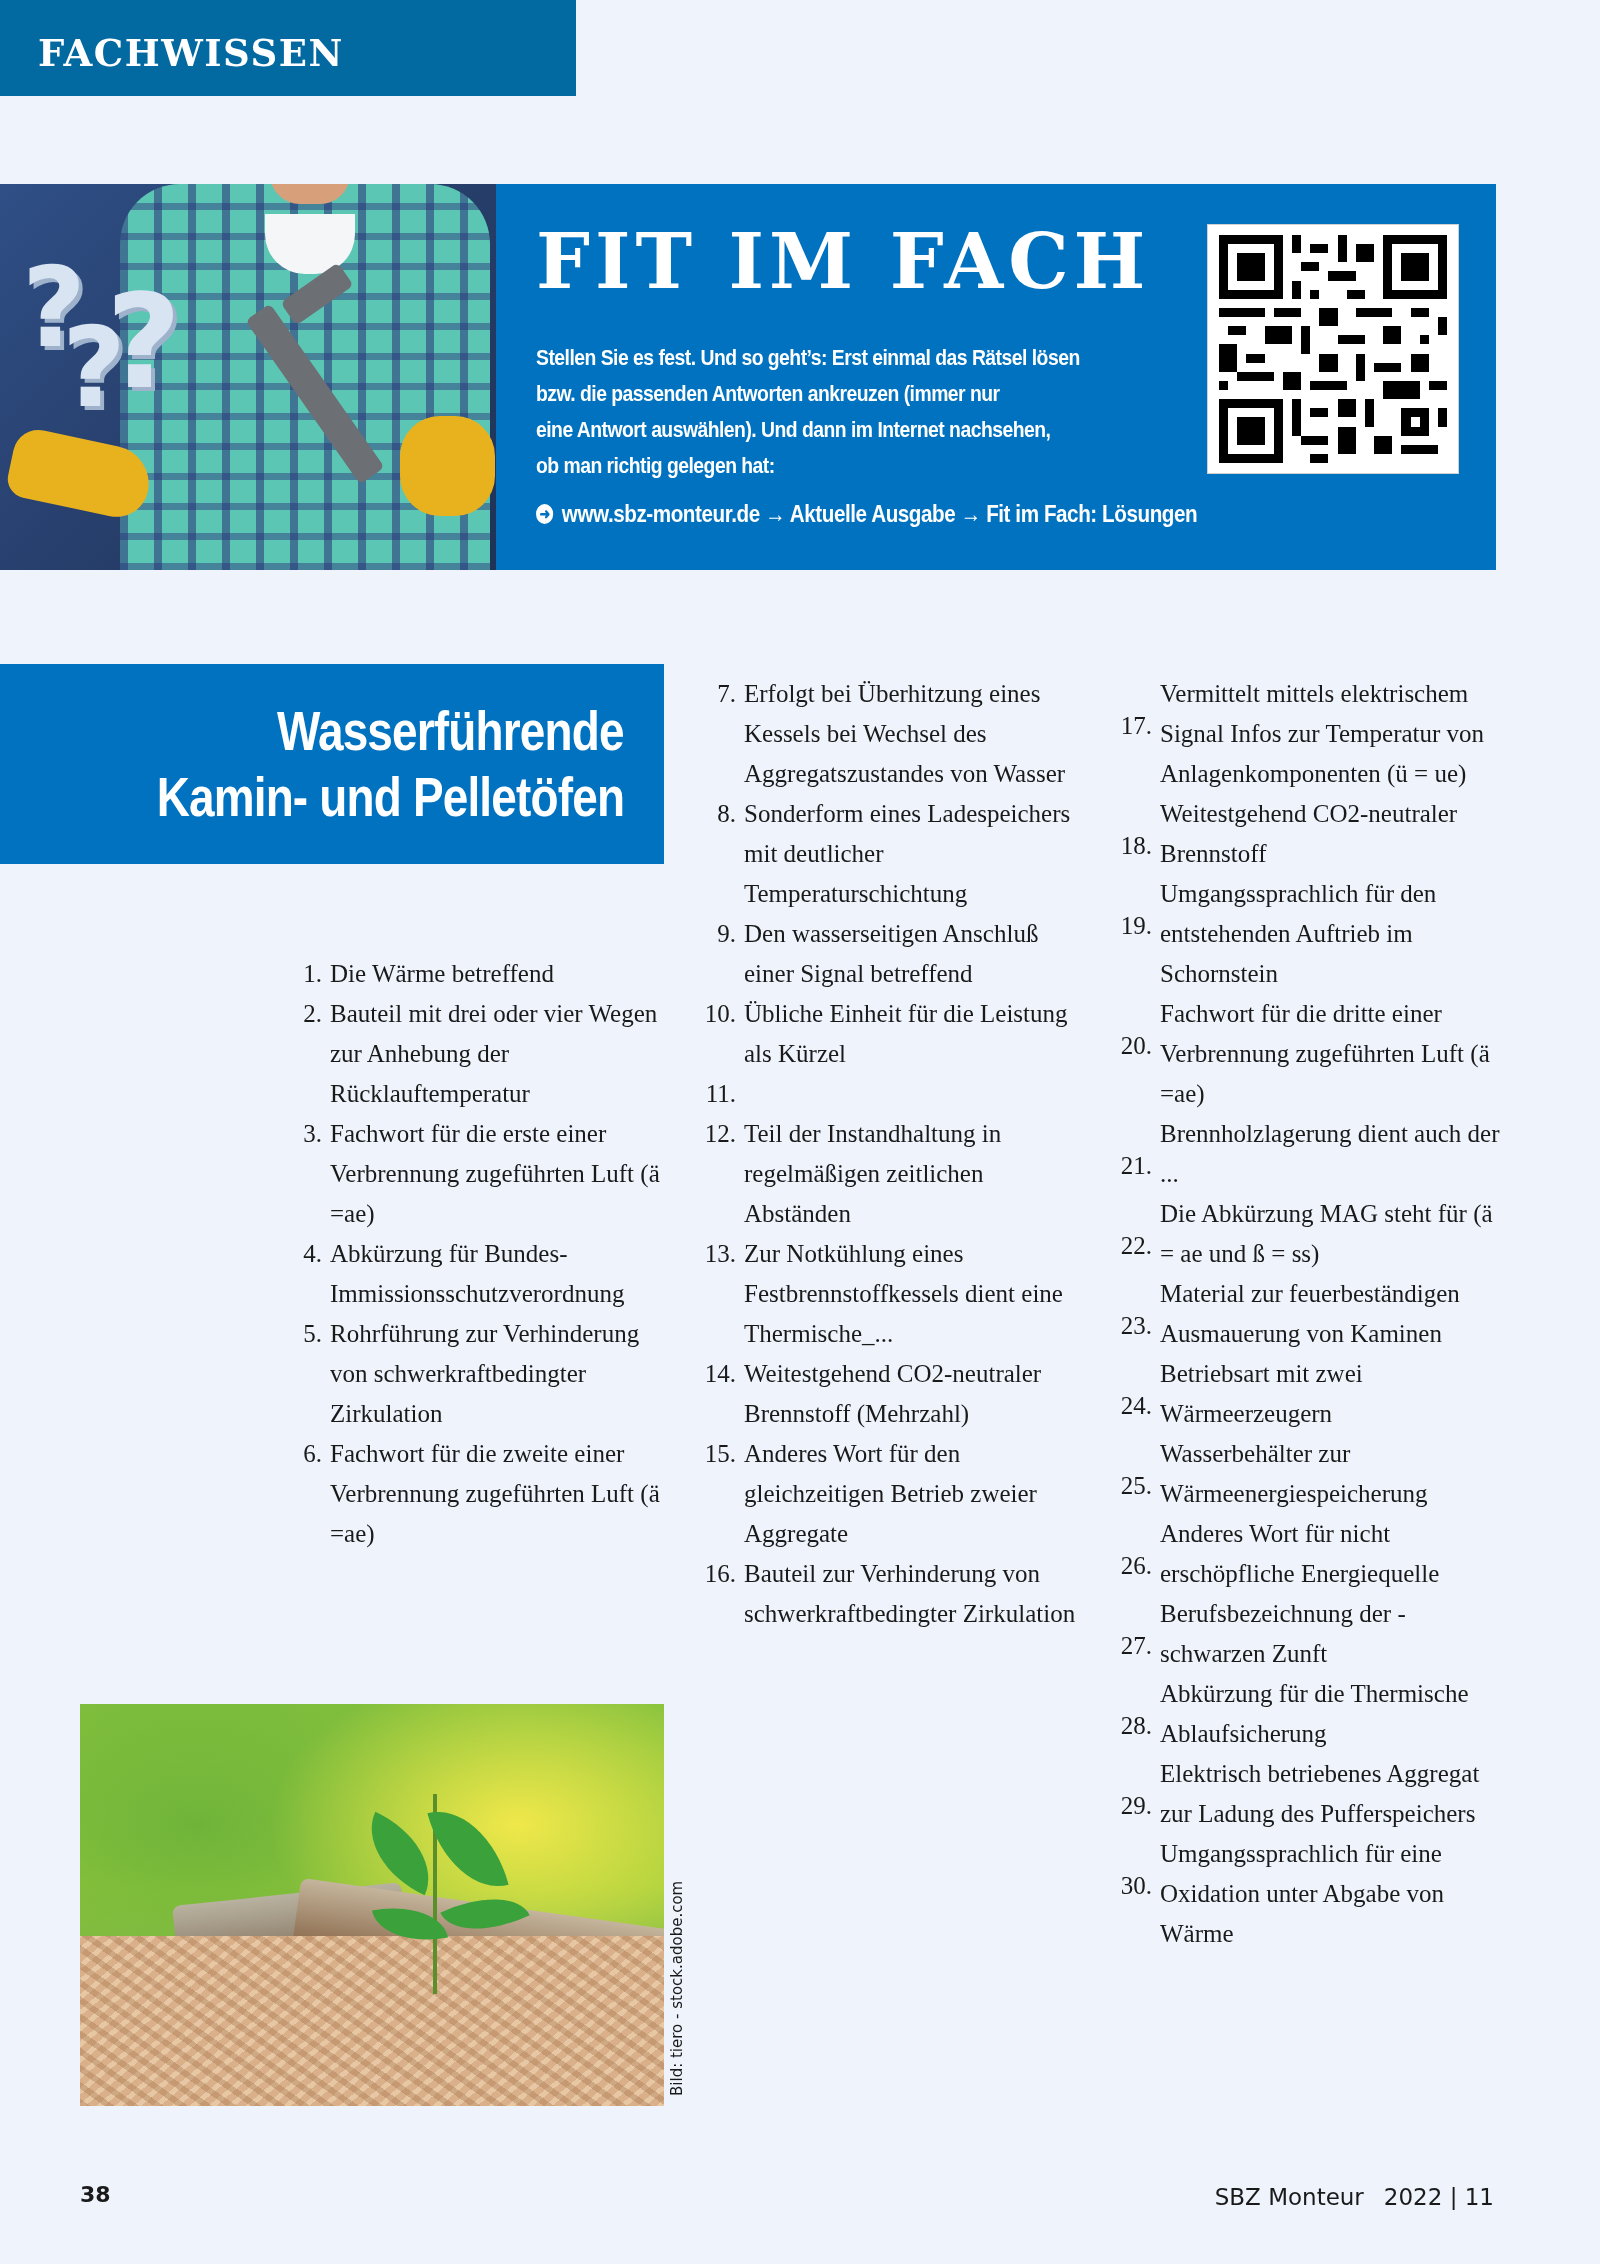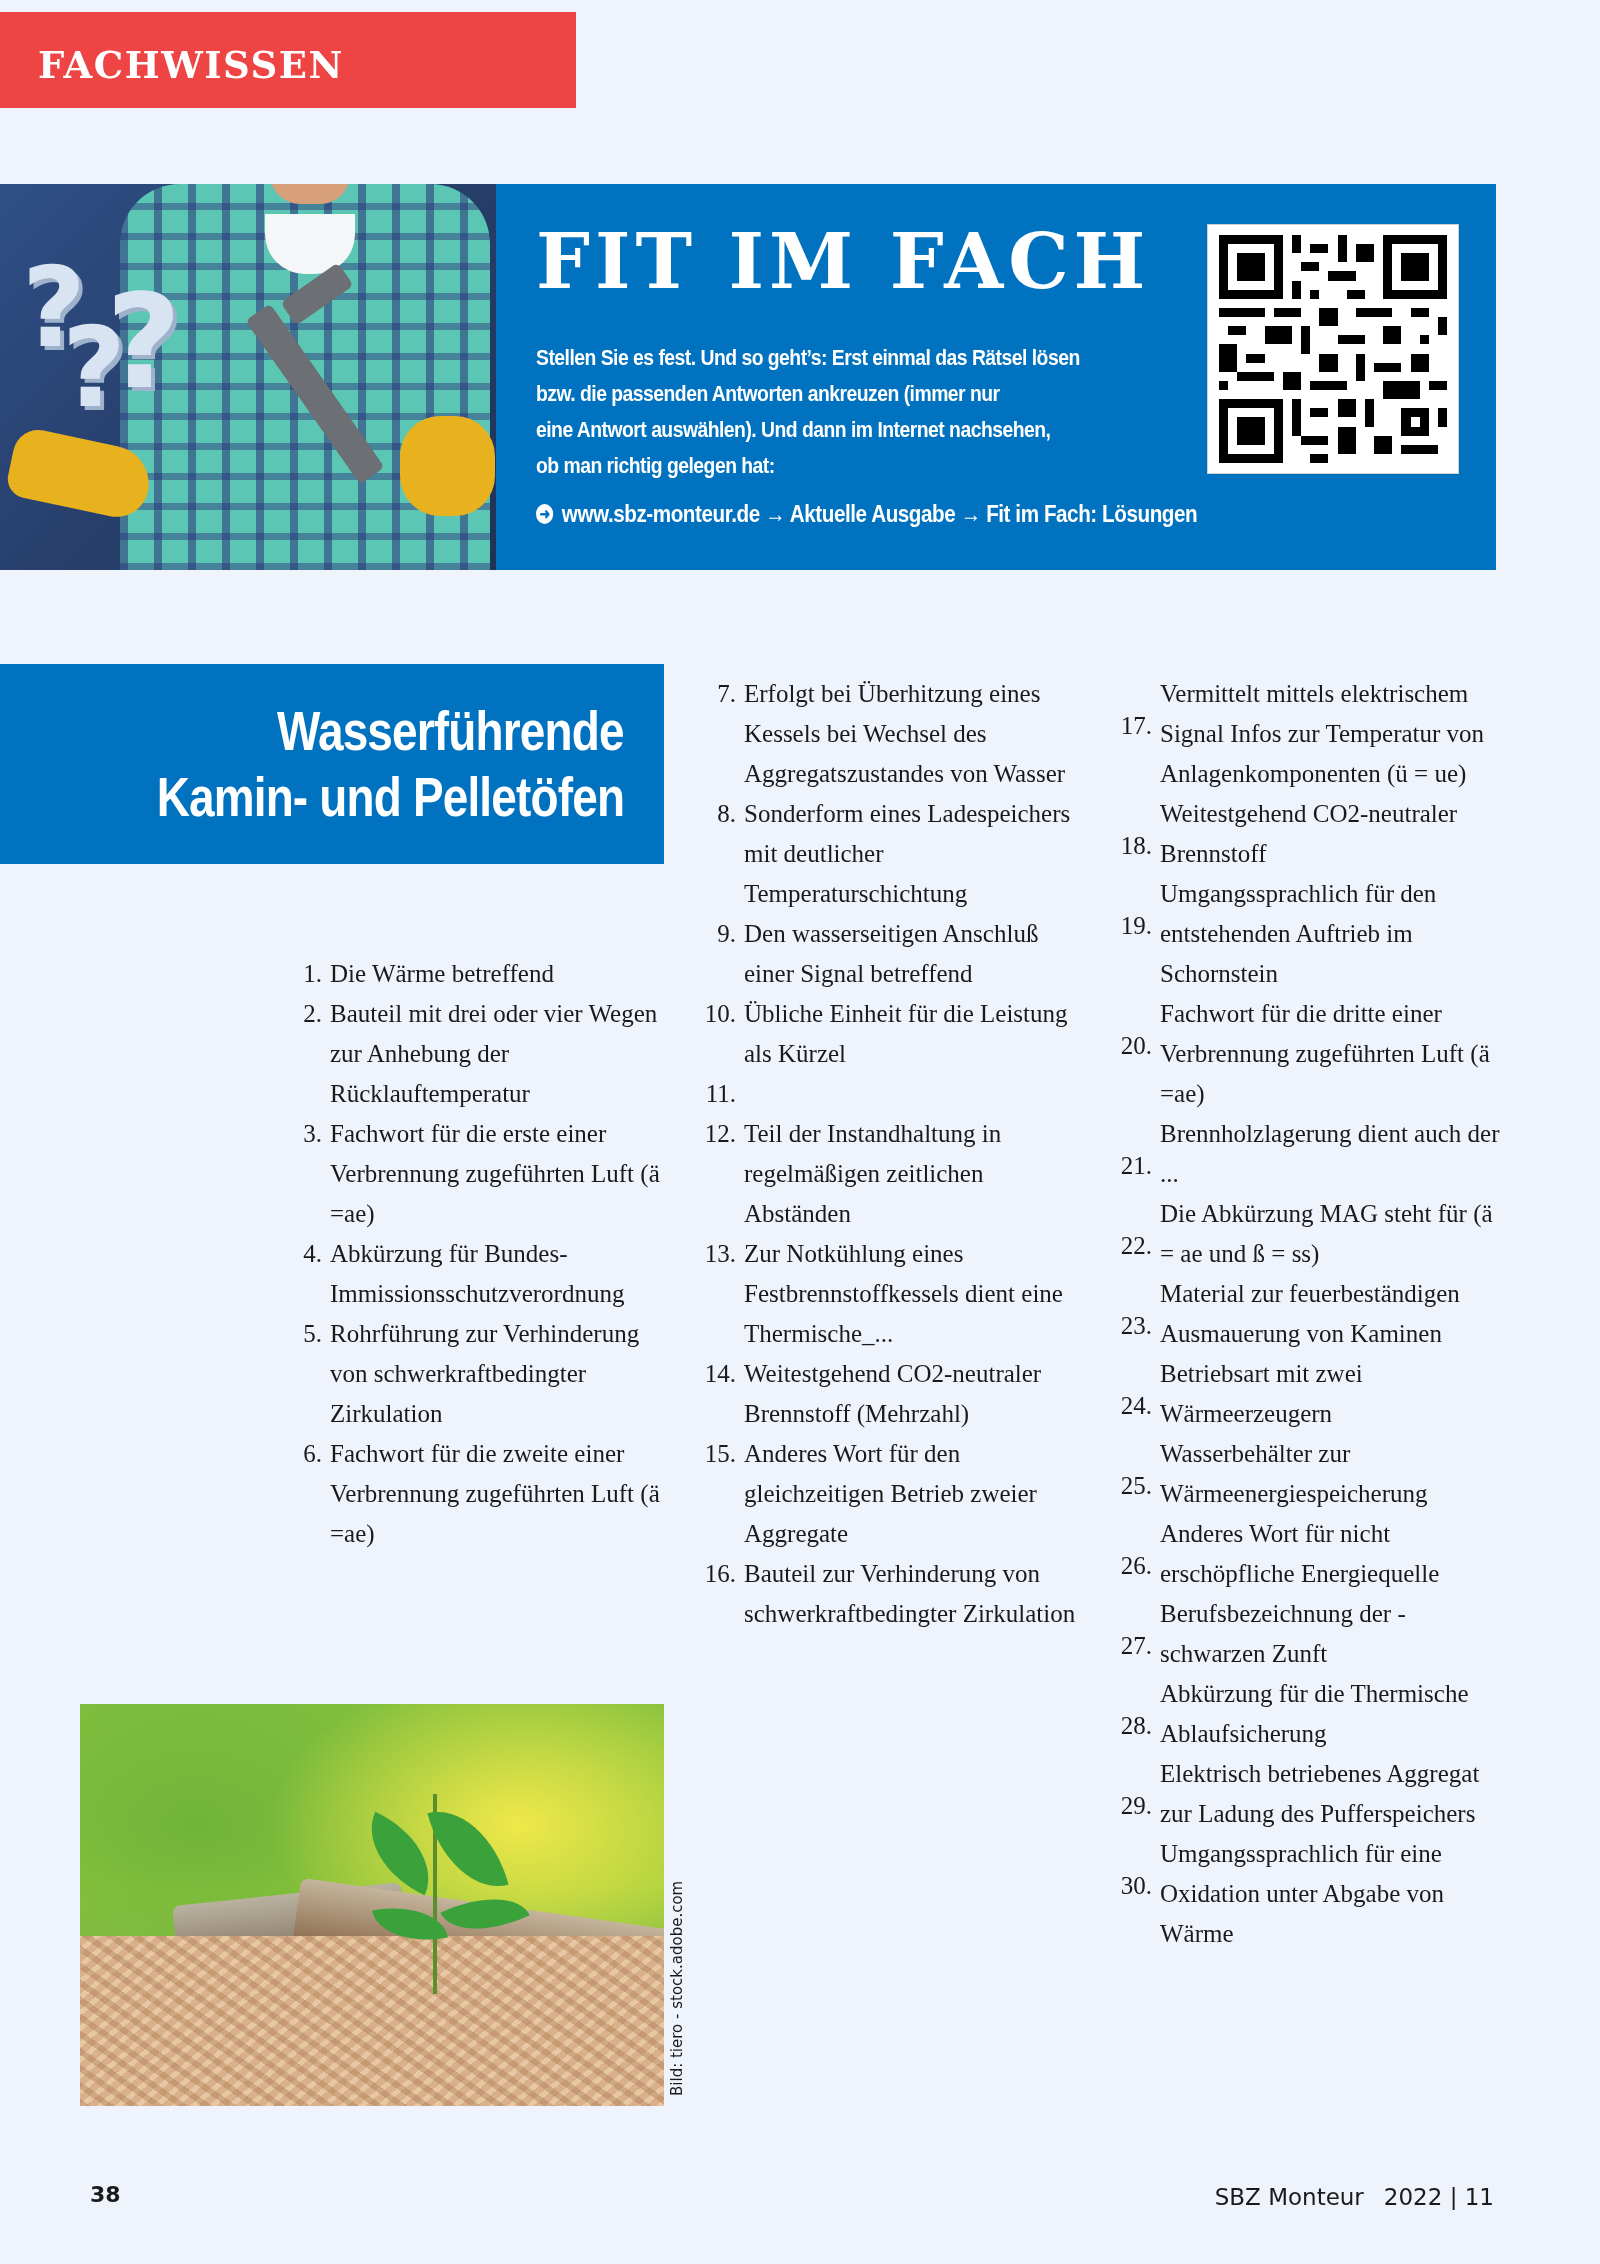--- a/index.html
+++ b/index.html
@@ -7,22 +7,22 @@
   body {
     background: #eef3fc;
     position: relative;
     overflow: hidden;
     font-family: "Liberation Serif", "DejaVu Serif", serif;
     color: #1a1a1a;
   }
 
   
   .section-tag {
-    position: absolute; left: 0; top: 12px; width: 576px; height: 96px;
-    background: #ef4444;
+    position: absolute; left: 0; top: 0; width: 576px; height: 96px;
+    background: #0369a1;
     display: flex; align-items: center;
     padding-left: 38px;
   }
   .section-tag span {
     font-family: "DejaVu Serif", serif;
     font-weight: bold; color: #fff; font-size: 37px; letter-spacing: 1.5px;
     margin-top: 10px;
   }
 
   
@@ -163,21 +163,21 @@
     position: absolute; left: 353px; top: 90px; width: 4px; height: 200px; background: #5a8f2c;
   }
   .photo-credit {
     position: absolute; left: 668px; top: 2096px;
     transform: rotate(-90deg); transform-origin: left top;
     font-family: "DejaVu Sans", sans-serif; font-size: 15px; color: #1a1a1a; white-space: nowrap;
   }
 
   
   .page-num {
-    position: absolute; left: 90px; top: 2182px;
+    position: absolute; left: 80px; top: 2182px;
     font-family: "DejaVu Sans", sans-serif; font-weight: bold; font-size: 22px;
   }
   .footer-right {
     position: absolute; right: 106px; top: 2184px;
     font-family: "DejaVu Sans", sans-serif; font-size: 23px; white-space: nowrap;
   }
   .footer-right .gap { display: inline-block; width: 20px; }
 </style>
 </head>
 <body>

